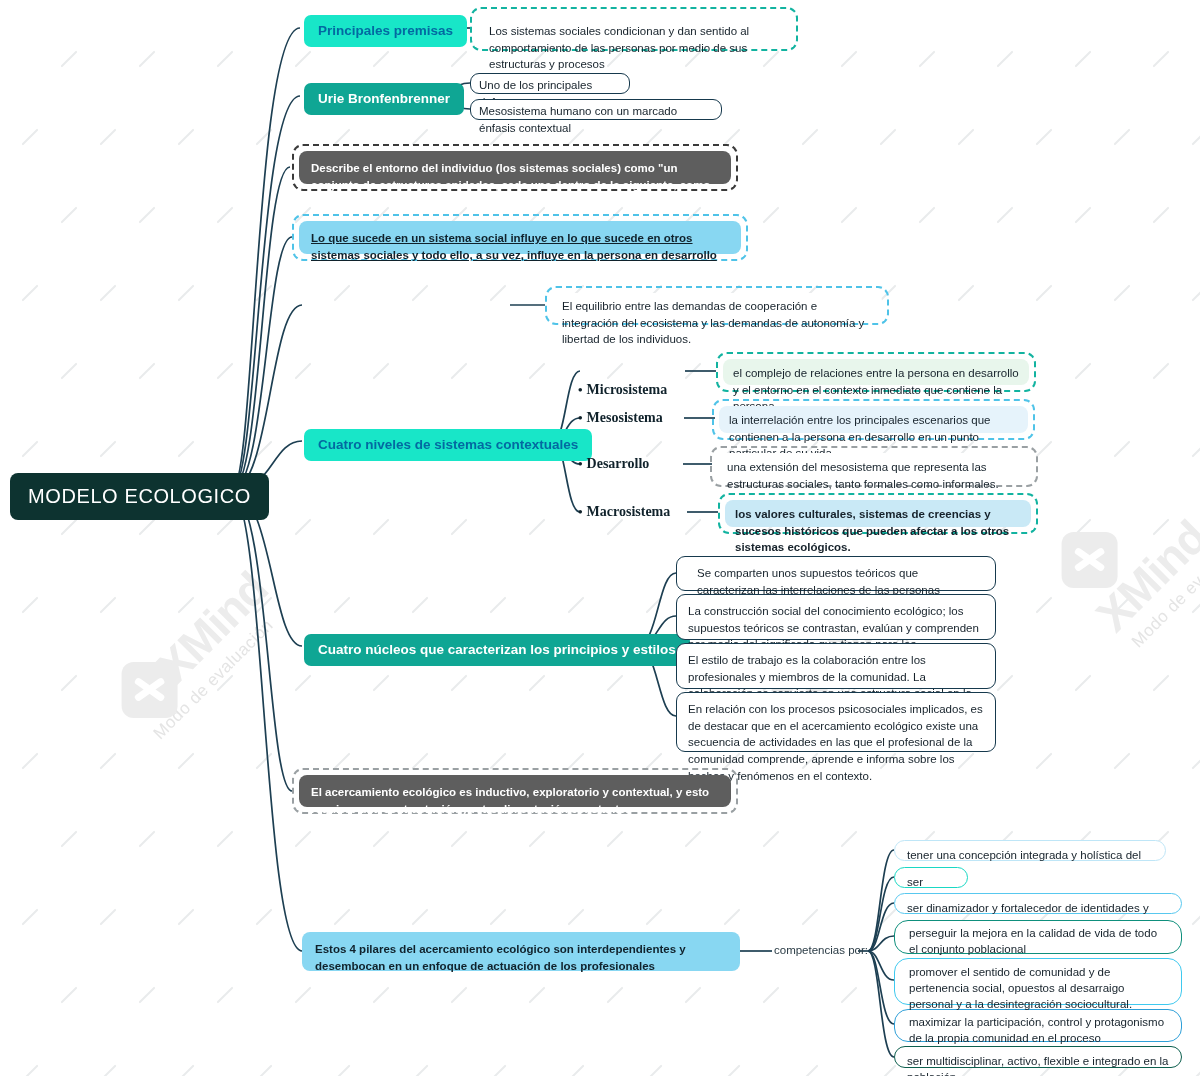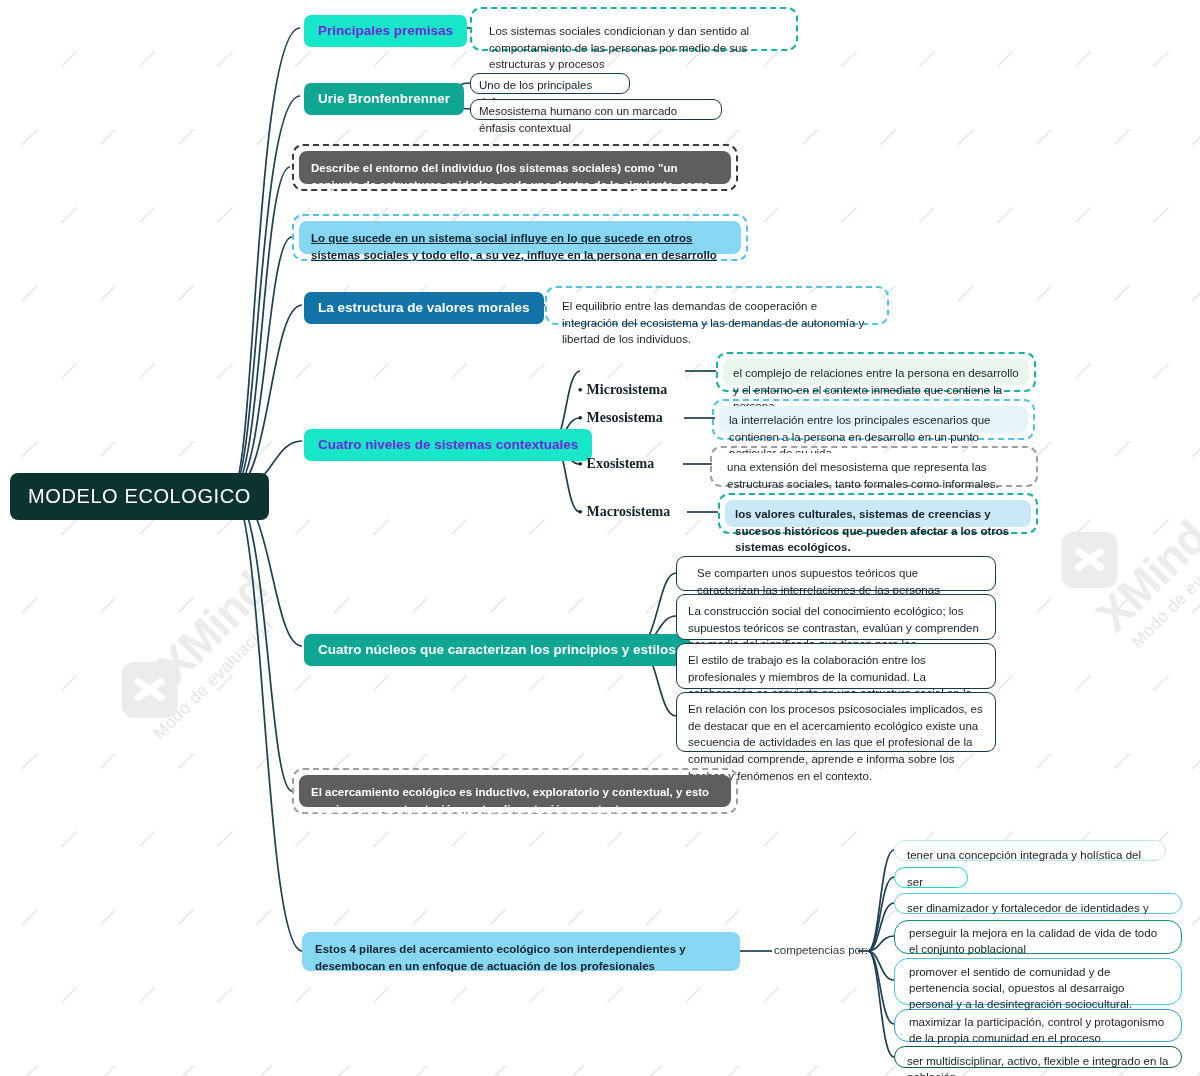--- a/index.html
+++ b/index.html
@@ -41,21 +41,21 @@
   .root{
     background:#0d3330;color:#ffffff;border-radius:8px;
     font-size:20px;letter-spacing:.6px;
     padding:12px 18px;white-space:nowrap;
   }
 
   .topic{
     border-radius:7px;padding:8px 14px;font-size:13.5px;font-weight:bold;
     white-space:nowrap;line-height:1.2;
   }
-  .topic.turq{background:#18e6c8;color:#6d28d9;}
+  .topic.turq{background:#18e6c8;color:#0369a1;}
   .topic.teal{background:#0fa694;color:#ffffff;}
   .topic.blue{background:#1274a8;color:#ffffff;}
   
   .framed{position:absolute;z-index:2;border-radius:11px;padding:5px;box-sizing:border-box;}
   .framed.dash-teal  {border:2px dashed #12b3a0;}
   .framed.dash-gray  {border:2px dashed #3a3a3a;}
   .framed.dash-cyan  {border:2px dashed #4fc3e8;}
   .framed .inner{border-radius:8px;padding:9px 12px;font-size:11.5px;line-height:1.45;box-sizing:border-box;height:100%;}
 
   .inner.white   {background:#ffffff;color:#16222b;}
@@ -382,35 +382,34 @@
   <div class="box-solid" style="left:470px;top:99px;width:252px;height:21px;padding:3px 8px;">Mesosistema humano con un marcado énfasis contextual</div>
 
   <div class="framed dash-gray" style="left:292px;top:144px;width:446px;height:47px;">
     <div class="inner gray">Describe el entorno del individuo (los sistemas sociales) como "un conjunto de estructuras anidadas, cada una dentro de la siguiente, como un juego de muñecas rusas"</div>
   </div>
 
   <div class="framed dash-cyan" style="left:292px;top:214px;width:456px;height:47px;">
     <div class="inner lightblu">Lo que sucede en un sistema social influye en lo que sucede en otros sistemas sociales y todo ello, a su vez, influye en la persona en desarrollo</div>
   </div>
 
-  <div class="node topic blue" style="left:304px;top:292px;">La estructura de valores morales</div>
   <div class="framed dash-cyan" style="left:545px;top:286px;width:344px;height:39px;">
     <div class="inner plain" style="padding:5px 10px;">El equilibrio entre las demandas de cooperación e integración del ecosistema y las demandas de autonomía y libertad de los individuos.</div>
   </div>
 
   <div class="node topic turq" style="left:304px;top:429px;">Cuatro niveles de sistemas contextuales</div>
 
   <div class="bulletnode" style="left:578px;top:382px;">
     <span class="dot">•</span><span>Microsistema</span>
   </div>
   <div class="bulletnode" style="left:578px;top:410px;">
     <span class="dot">•</span><span>Mesosistema</span>
   </div>
   <div class="bulletnode" style="left:578px;top:456px;">
-    <span class="dot">•</span><span>Exosistema</span>
+    <span class="dot">•</span><span>Desarrollo</span>
   </div>
   <div class="bulletnode" style="left:578px;top:504px;">
     <span class="dot">•</span><span>Macrosistema</span>
   </div>
 
   <div class="framed dash-teal" style="left:716px;top:352px;width:320px;height:40px;">
     <div class="inner mint" style="padding:6px 10px;">el complejo de relaciones entre la persona en desarrollo y el entorno en el contexto inmediato que contiene la persona</div>
   </div>
   <div class="framed dash-cyan" style="left:712px;top:399px;width:323px;height:41px;">
     <div class="inner paleblu" style="padding:6px 10px;">la interrelación entre los principales escenarios que contienen a la persona en desarrollo en un punto particular de su vida.</div>

